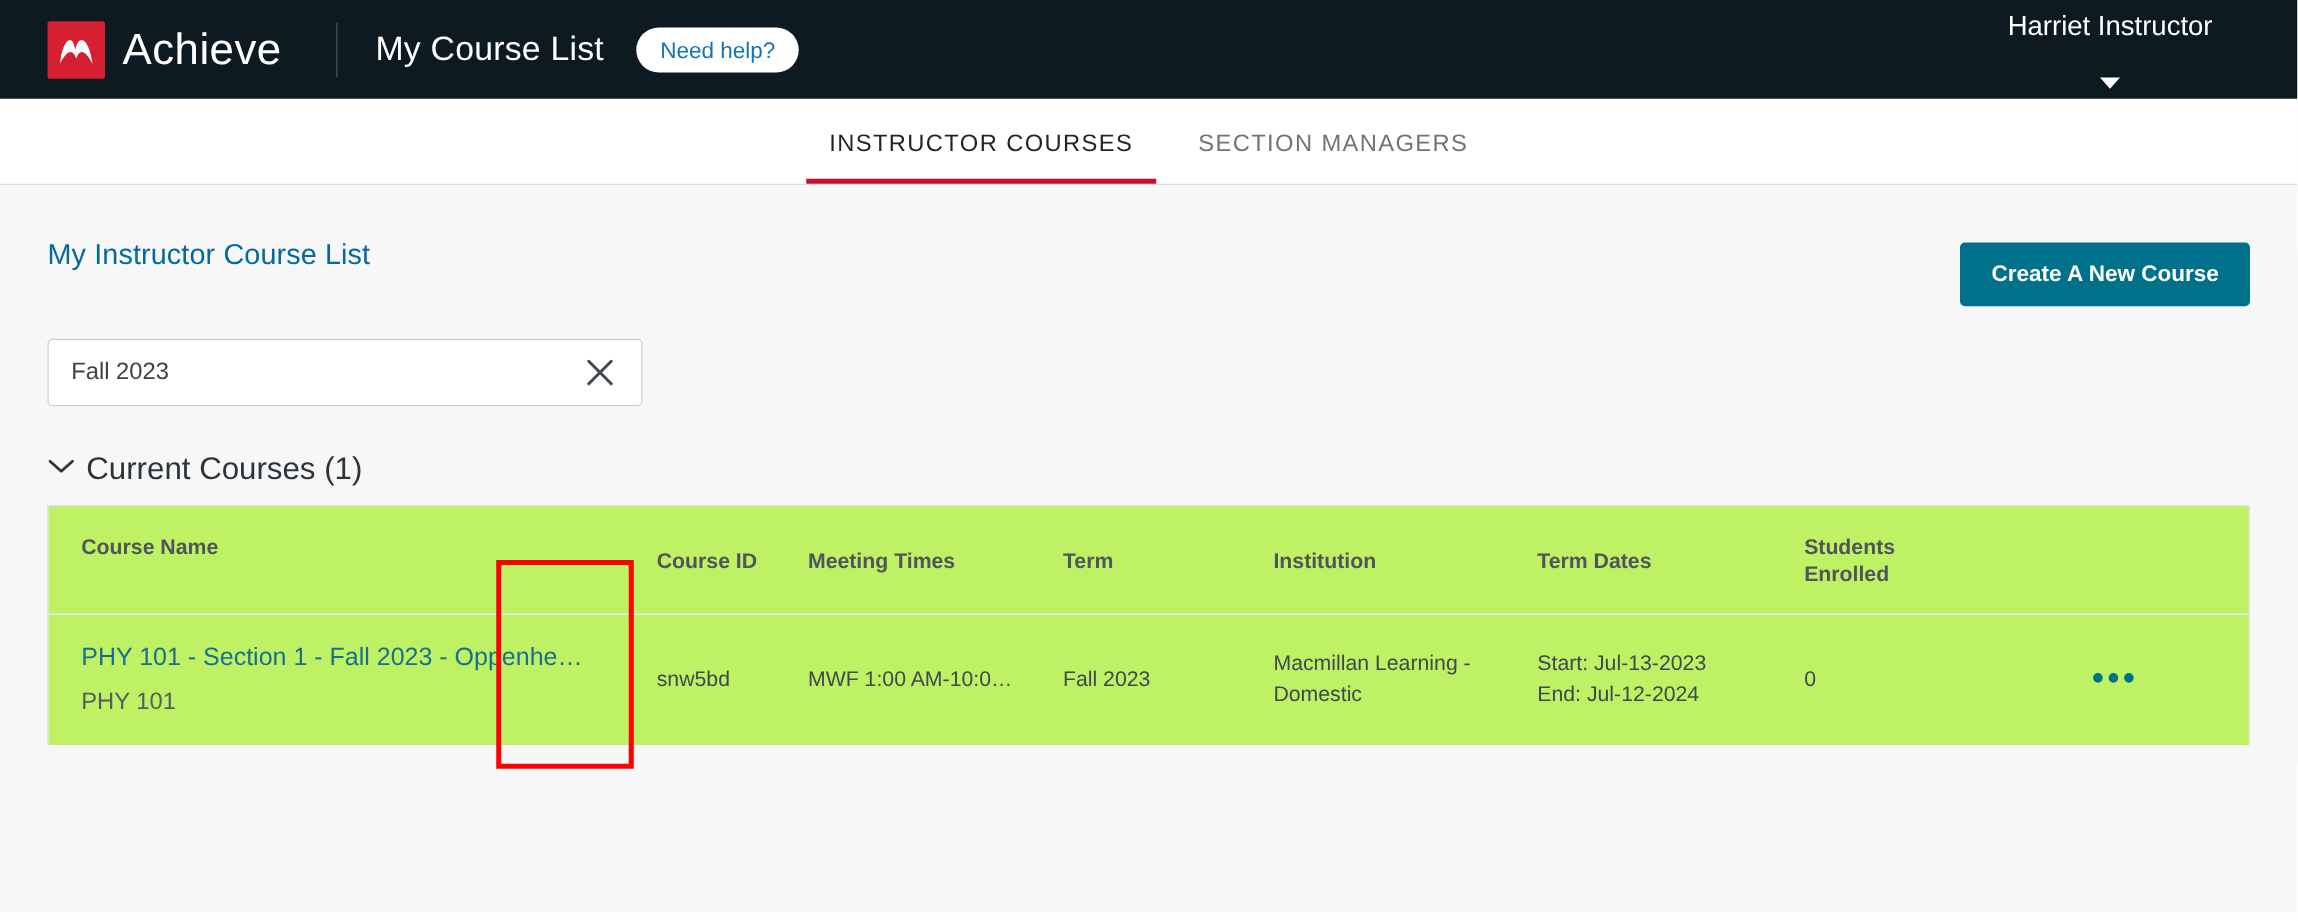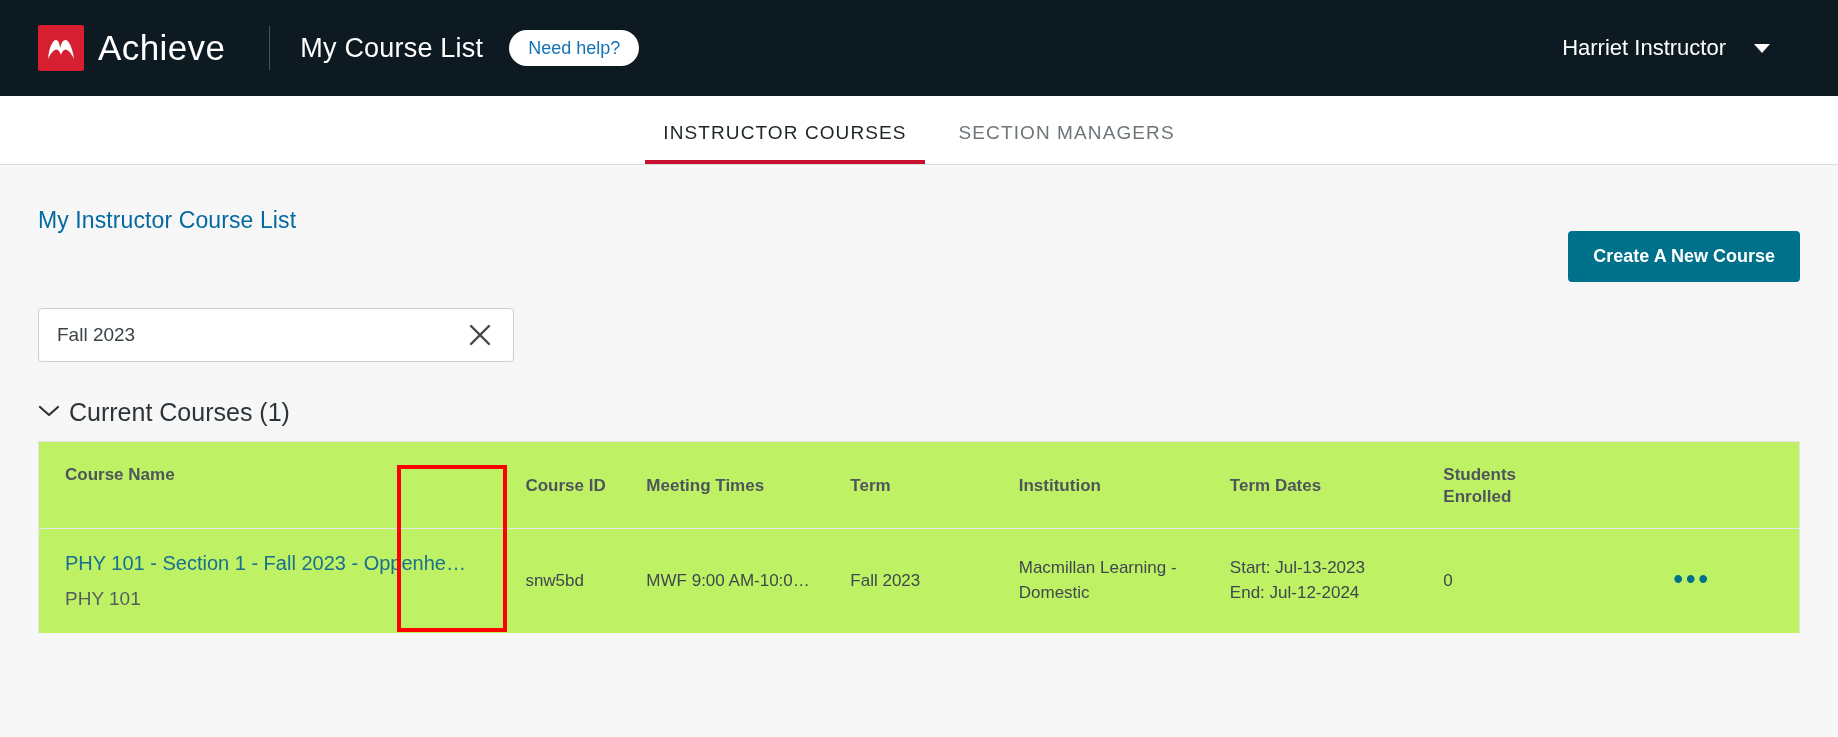--- a/index.html
+++ b/index.html
@@ -6,21 +6,21 @@
   html, body {
     width: 1838px;
     height: 737px;
     background: #ffffff;
     font-family: "Liberation Sans", sans-serif;
     overflow: hidden;
   }
 
   
   .topbar {
-    height: 96px;
+    height: 79px;
     background: #0d1a21;
     display: flex;
     align-items: center;
     padding: 0 38px;
     position: relative;
   }
   .brand { display: flex; align-items: center; gap: 14px; }
   .brand-mark {
     width: 46px; height: 46px;
     background: #d61f31;
@@ -59,20 +59,21 @@
     border: none;
     font-family: "Liberation Sans", sans-serif;
   }
   .topbar-right {
     margin-left: auto;
     display: flex;
     align-items: center;
     gap: 28px;
     padding-right: 30px;
     cursor: pointer;
+    flex-direction: column;
   }
   .user-name { color: #ffffff; font-size: 22px; font-weight: 400; }
   .caret-down {
     width: 0; height: 0;
     border-left: 8px solid transparent;
     border-right: 8px solid transparent;
     border-top: 9px solid #ffffff;
   }
 
   
@@ -114,21 +115,21 @@
     padding-top: 42px;
   }
   .page-title {
     font-size: 23px;
     font-weight: 400;
     color: #0369a1;
     letter-spacing: .1px;
   }
   .btn-primary {
     margin-left: auto;
-    margin-top: 24px;
+    margin-top: 4px;
     background: #00718a;
     color: #ffffff;
     font-size: 18px;
     font-weight: bold;
     border: none;
     border-radius: 4px;
     padding: 15px 25px;
     cursor: pointer;
     white-space: nowrap;
     font-family: "Liberation Sans", sans-serif;
@@ -314,21 +315,21 @@
           <th class="c-act"></th>
         </tr>
       </thead>
       <tbody>
         <tr>
           <td class="c-name">
             <a class="course-link">PHY 101 - Section 1 - Fall 2023 - Oppenhe…</a>
             <div class="course-sub">PHY 101</div>
           </td>
           <td class="c-id">snw5bd</td>
-          <td class="c-meet">MWF 9:00 AM-10:0…</td>
+          <td class="c-meet">MWF 1:00 AM-10:0…</td>
           <td class="c-term">Fall 2023</td>
           <td class="c-inst">Macmillan Learning - Domestic</td>
           <td class="c-dates">
             <div class="date-line">Start: Jul-13-2023</div>
             <div class="date-line">End: Jul-12-2024</div>
           </td>
           <td class="c-stud">0</td>
           <td class="c-act">
             <span class="kebab">•••</span>
           </td>

